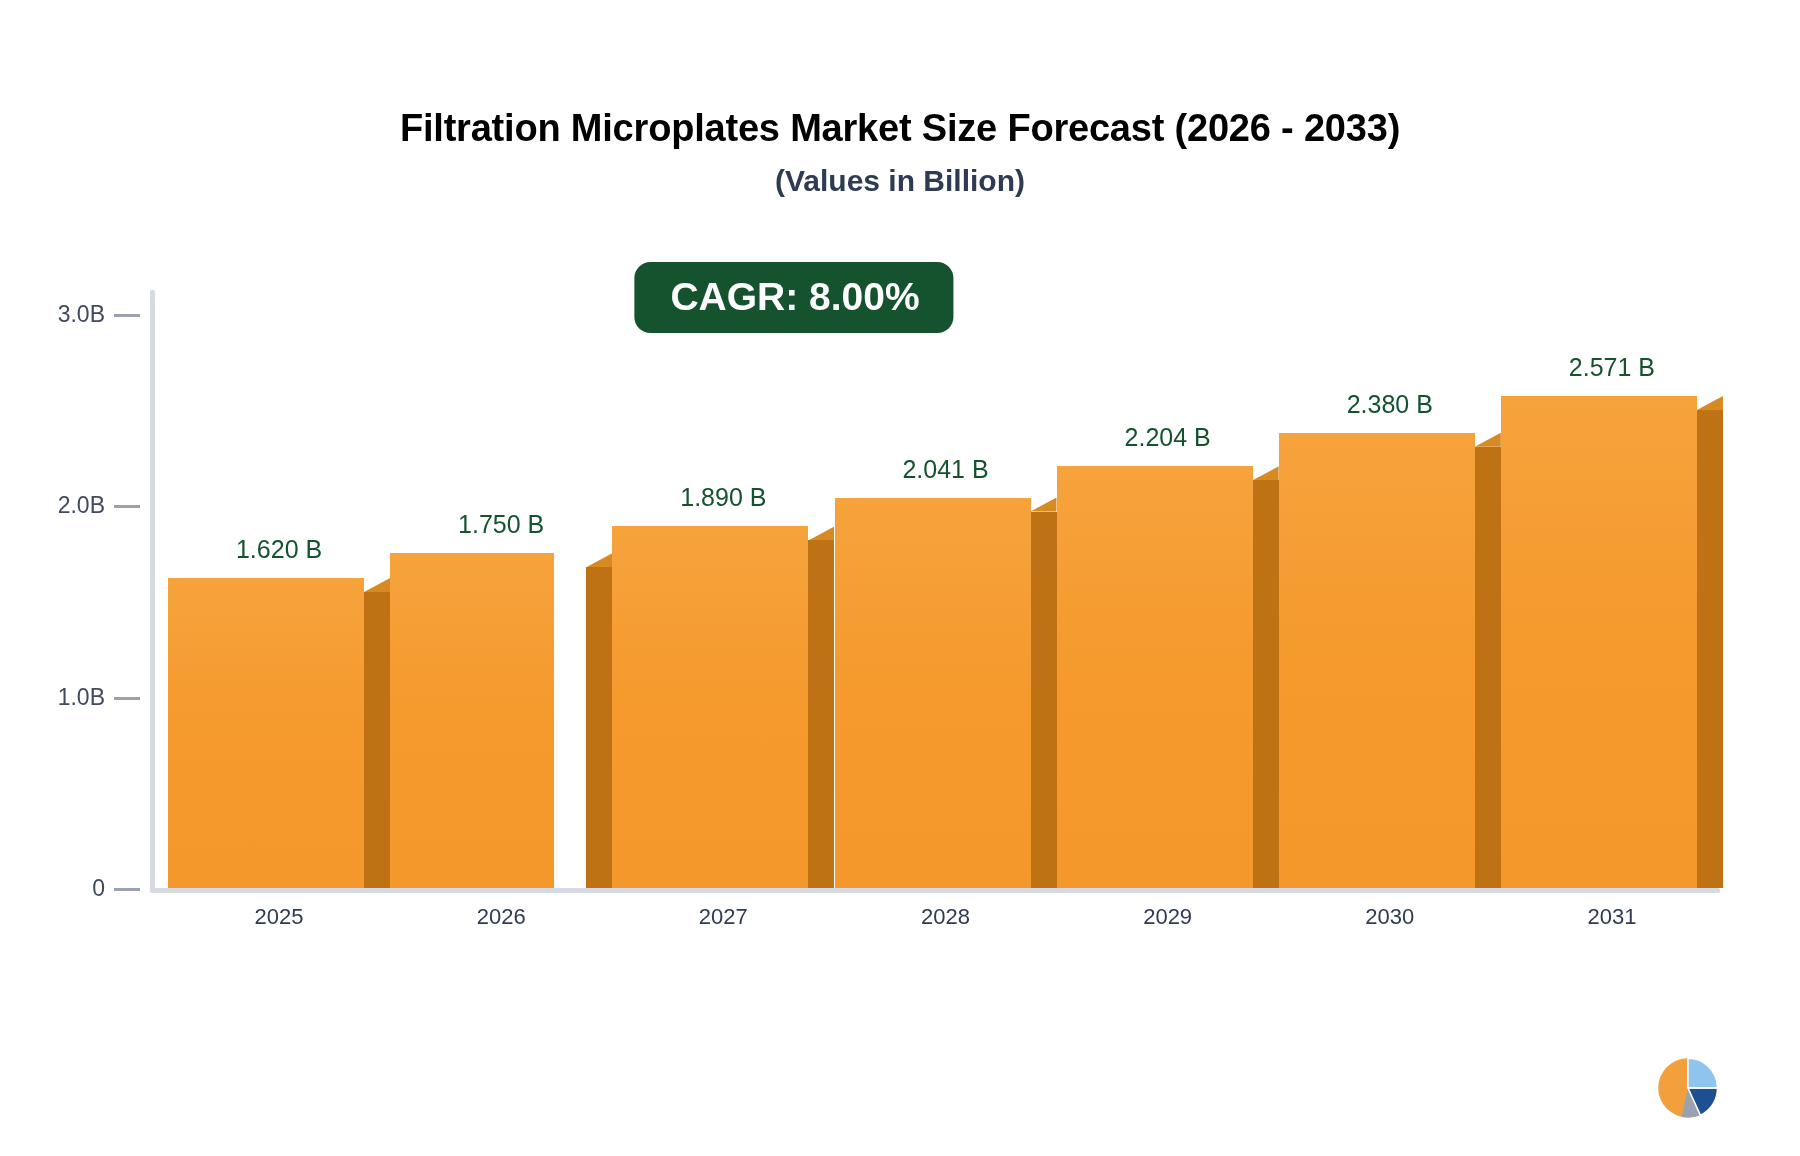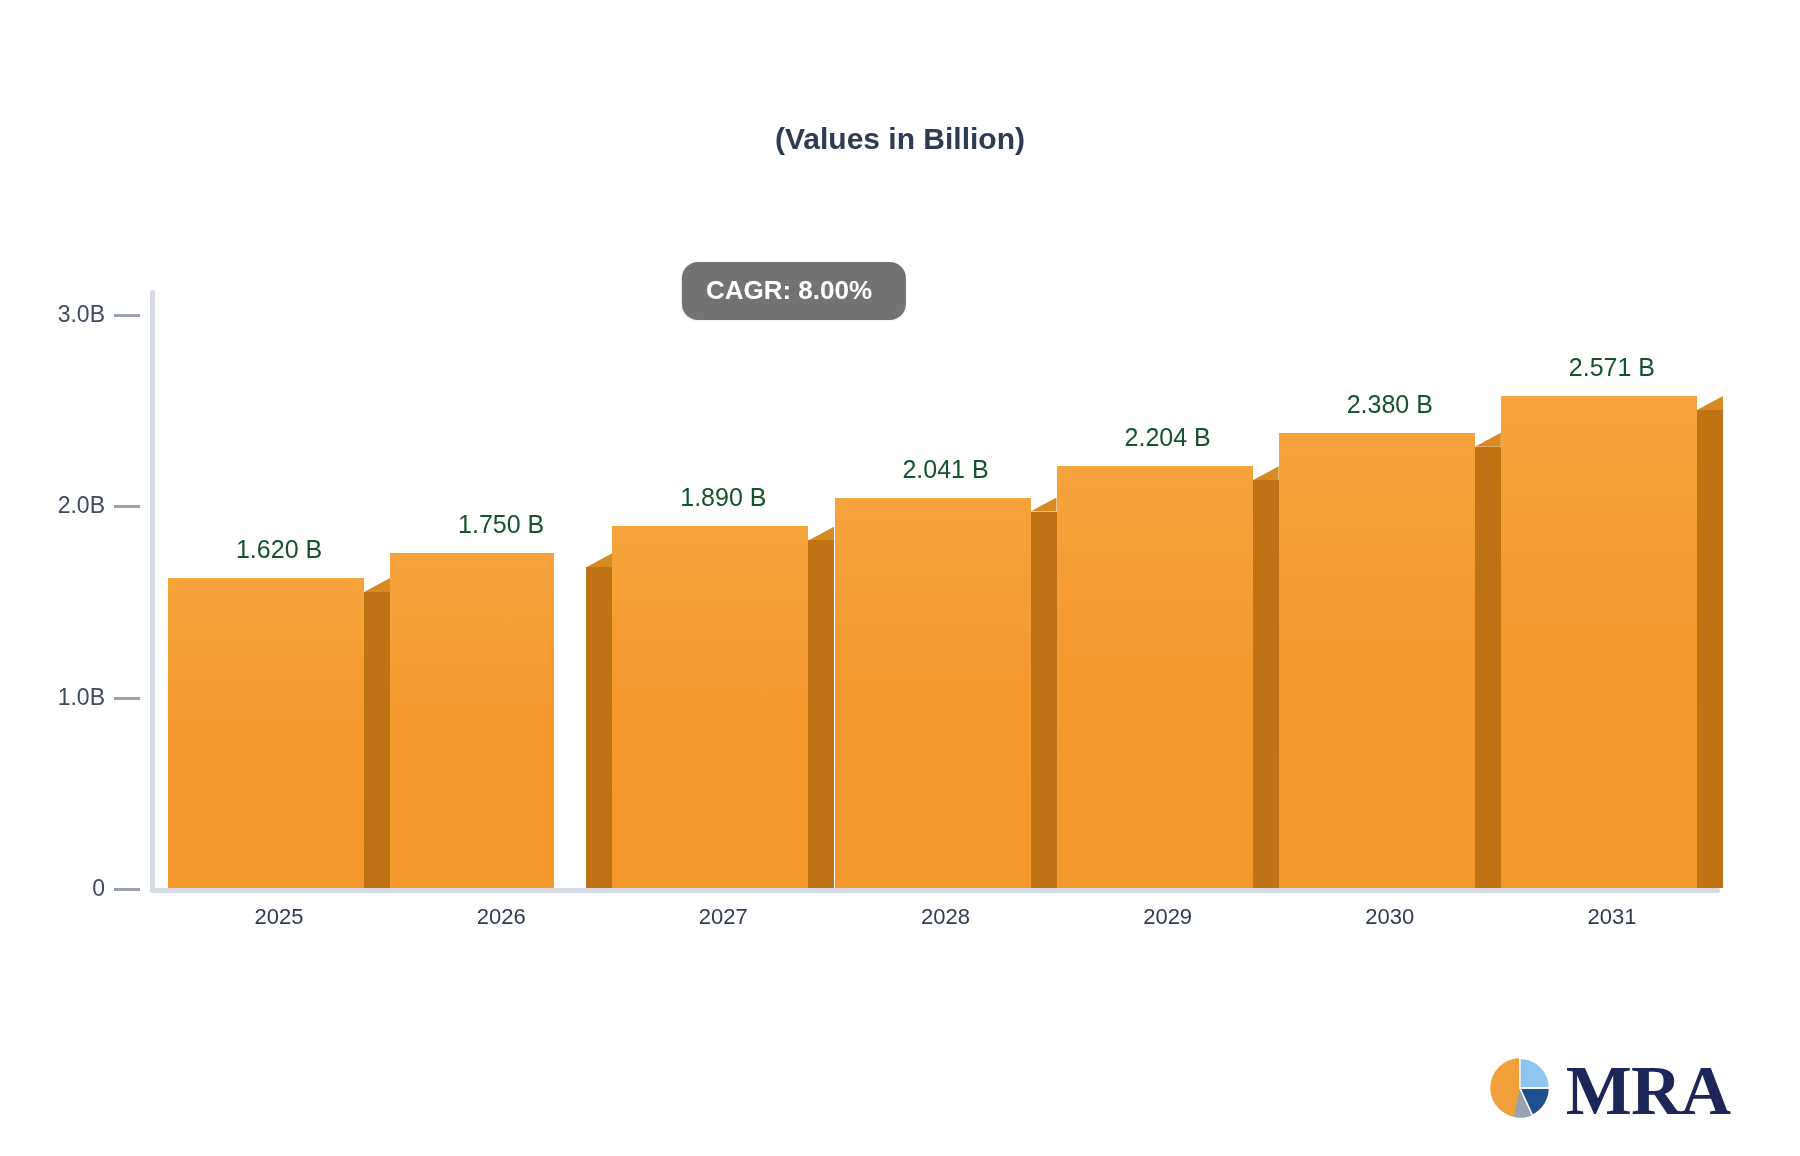--- a/index.html
+++ b/index.html
@@ -44,26 +44,26 @@
     margin: 14px 0 0 0;
     line-height: 1.1;
   }
 
   
   .cagr-badge {
     position: absolute;
     top: 262px;
     left: 794px;
     transform: translateX(-50%);
-    background: #737373;
+    background: #14532d;
     color: #ffffff;
-    font-size: 26px;
+    font-size: 39px;
     font-weight: bold;
     border-radius: 16px;
-    padding: 15px 34px 17px 24px;
+    padding: 15px 34px 17px 36px;
     white-space: nowrap;
     line-height: 1;
     box-shadow: 0 1px 2px rgba(0,0,0,0.06);
   }
 
   
   .plot {
     position: absolute;
     left: 150px;
     top: 290px;
@@ -170,20 +170,21 @@
     line-height: 1;
     letter-spacing: -1px;
   }
 </style>
 </head>
 <body>
 
 <div id="chart-root">
 
   <div class="title-block">
+    <div class="chart-title">Filtration Microplates Market Size Forecast (2026 - 2033)</div>
     <div class="chart-subtitle">(Values in Billion)</div>
   </div>
 
   <div class="cagr-badge">CAGR: 8.00%</div>
 
   <div class="plot" id="plot">
     <div class="y-axis-line"></div>
     <div class="x-axis-line"></div>
     <div id="y-ticks">
         <div class="y-tick" style="top: 598px;"></div>
@@ -250,16 +251,15 @@
 
   <div class="logo">
     <svg width="78" height="78" viewBox="0 0 100 100">
       <circle cx="46" cy="46" r="38" fill="#f2a03c"></circle>
       <path d="M46 46 L46 8 A38 38 0 0 1 84 46 Z" fill="#8fc4ee"></path>
       <path d="M46 46 L84 46 A38 38 0 0 1 62 81 Z" fill="#1d4f91"></path>
       <path d="M46 46 L62 81 A38 38 0 0 1 38 83 Z" fill="#9aa2b1"></path>
       <path d="M46 46 L46 8 A38 38 0 0 1 84 46 Z" fill="none" stroke="#ffffff" stroke-width="2"></path>
       <path d="M46 46 L84 46 A38 38 0 0 1 62 81 Z" fill="none" stroke="#ffffff" stroke-width="2"></path>
     </svg>
-    <span class="logo-text">MRA</span>
   </div>
 
 </div>
 
 </body></html>

